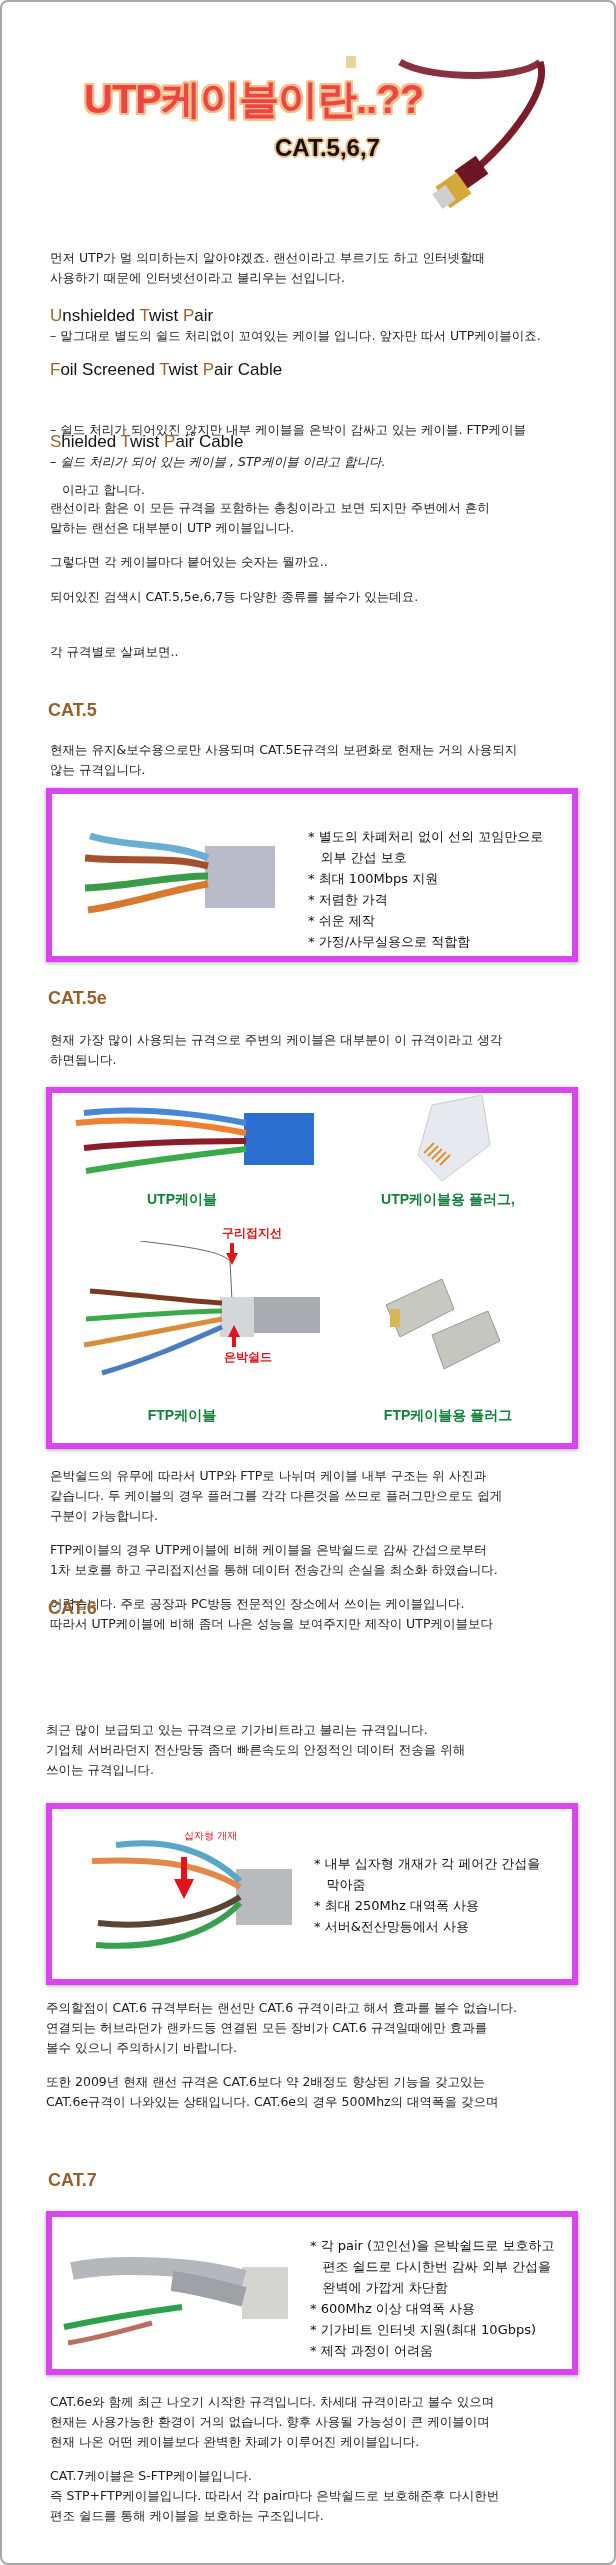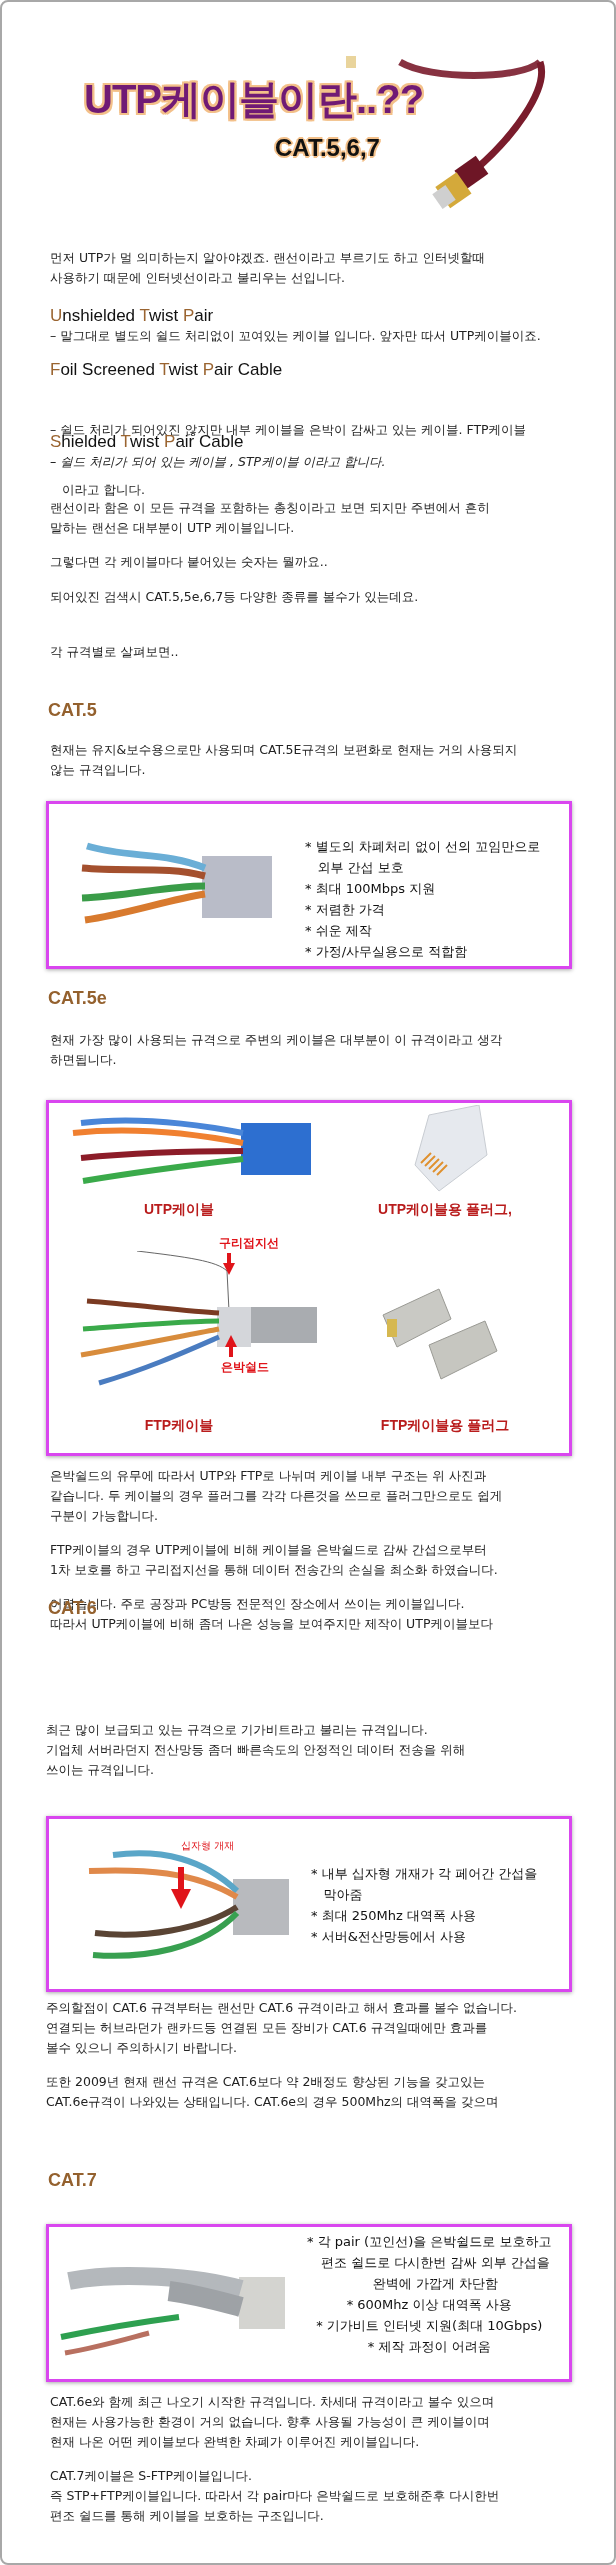--- a/index.html
+++ b/index.html
@@ -1,30 +1,30 @@
 <!DOCTYPE html>
 <html><head>
 <meta charset="utf-8">
 <style>
   html, body { margin:0; padding:0; background:#ffffff; }
   body { width:616px; height:2565px; position:relative; overflow:hidden; font-family:"DejaVu Sans", "Liberation Sans", sans-serif; color:#222; }
   .frame { position:absolute; left:0; top:0; width:612px; height:2561px; border:2px solid #a8a8a8; border-radius:8px; background:#fff; }
-  .hero-title { position:absolute; left:84px; top:72px; font-family:"Liberation Sans", sans-serif; font-weight:bold; font-size:40px; color:#701a75; letter-spacing:-1px;
+  .hero-title { position:absolute; left:84px; top:72px; font-family:"Liberation Sans", sans-serif; font-weight:bold; font-size:40px; color:#ef4444; letter-spacing:-1px;
      text-shadow: 2px 0 0 #f3c08a, -2px 0 0 #f3c08a, 0 2px 0 #f3c08a, 0 -2px 0 #f3c08a, 2px 2px 0 #f3c08a, -2px -2px 0 #f3c08a, 2px -2px 0 #f3c08a, -2px 2px 0 #f3c08a; }
   .hero-sub { position:absolute; left:258px; top:134px; font-family:"Liberation Sans", sans-serif; font-weight:bold; font-size:24px; color:#111;
      text-shadow: 2px 0 0 #f3c08a, -2px 0 0 #f3c08a, 0 2px 0 #f3c08a, 0 -2px 0 #f3c08a, 1px 1px 0 #f3c08a, -1px -1px 0 #f3c08a; margin-left: 17px; }
   .hero-cable { position:absolute; left:340px; top:50px; width:230px; height:160px; }
   .p { position:absolute; left:50px; width:520px; font-size:12.5px; line-height:20px; color:#222; }
   .term { position:absolute; left:50px; font-family:"Liberation Sans", sans-serif; font-size:17px; font-weight:normal; color:#111; }
   .term .hl { color:#9a6430; }
   .sec { position:absolute; left:48px; font-family:"Liberation Sans", sans-serif; font-weight:bold; font-size:18px; color:#94612e; }
-  .box { position:absolute; left:46px; width:520px; border:3px solid #d946ef; box-shadow:0 1px 4px rgba(0,0,0,0.35); background:#fff;margin-top:13px; }
+  .box { position:absolute; left:46px; width:520px; border:6px solid #d946ef; box-shadow:0 1px 4px rgba(0,0,0,0.35); background:#fff; }
   .bullets { position:absolute; font-size:13px; line-height:21px; color:#111; }
   .bullets div { white-space:pre; }
-  .caption { position:absolute; font-family:"Liberation Sans", sans-serif; font-weight:bold; font-size:14px; color:#b91c1c; text-align:center; }
+  .caption { position:absolute; font-family:"Liberation Sans", sans-serif; font-weight:bold; font-size:14px; color:#15803d; text-align:center; }
   .red-label { position:absolute; font-weight:bold; font-size:12px; color:#e0141a; }
   .red-label2 { position:absolute; font-size:10px; color:#e0141a; }
   .img { position:absolute; }
 </style>
 </head>
 <body>
 
 <div class="frame"></div>
 
 <div class="hero-title">UTP케이블이란..??</div>
@@ -196,21 +196,21 @@
 
 <div class="sec" style="top:2170px;">CAT.7</div>
 <div class="box" style="top:2211px; height:152px;">
   <svg class="img" style="left:10px; top:34px;" width="230" height="100" viewBox="0 0 230 100">
     <rect x="180" y="16" width="46" height="52" fill="#d4d4d0"></rect>
     <path d="M10 20 C 60 10, 140 16, 182 28" stroke="#b4b8bc" stroke-width="18" fill="none"></path>
     <path d="M110 30 C 140 34, 160 40, 182 46" stroke="#9ea2a6" stroke-width="20" fill="none"></path>
     <path d="M2 76 C 50 66, 90 60, 120 56" stroke="#2ea050" stroke-width="6" fill="none"></path>
     <path d="M6 92 C 40 86, 60 80, 90 72" stroke="#b87060" stroke-width="5" fill="none"></path>
   </svg>
-  <div class="bullets" style="left:258px; top:4px;text-align:center;">
+  <div class="bullets" style="left:258px; top:18px;">
     <div>* 각 pair (꼬인선)을 은박쉴드로 보호하고</div>
     <div>   편조 쉴드로 다시한번 감싸 외부 간섭을</div>
     <div>   완벽에 가깝게 차단함</div>
     <div>* 600Mhz 이상 대역폭 사용</div>
     <div>* 기가비트 인터넷 지원(최대 10Gbps)</div>
     <div>* 제작 과정이 어려움</div>
   </div>
 </div>
 
 <div class="p" style="top:2392px;">

